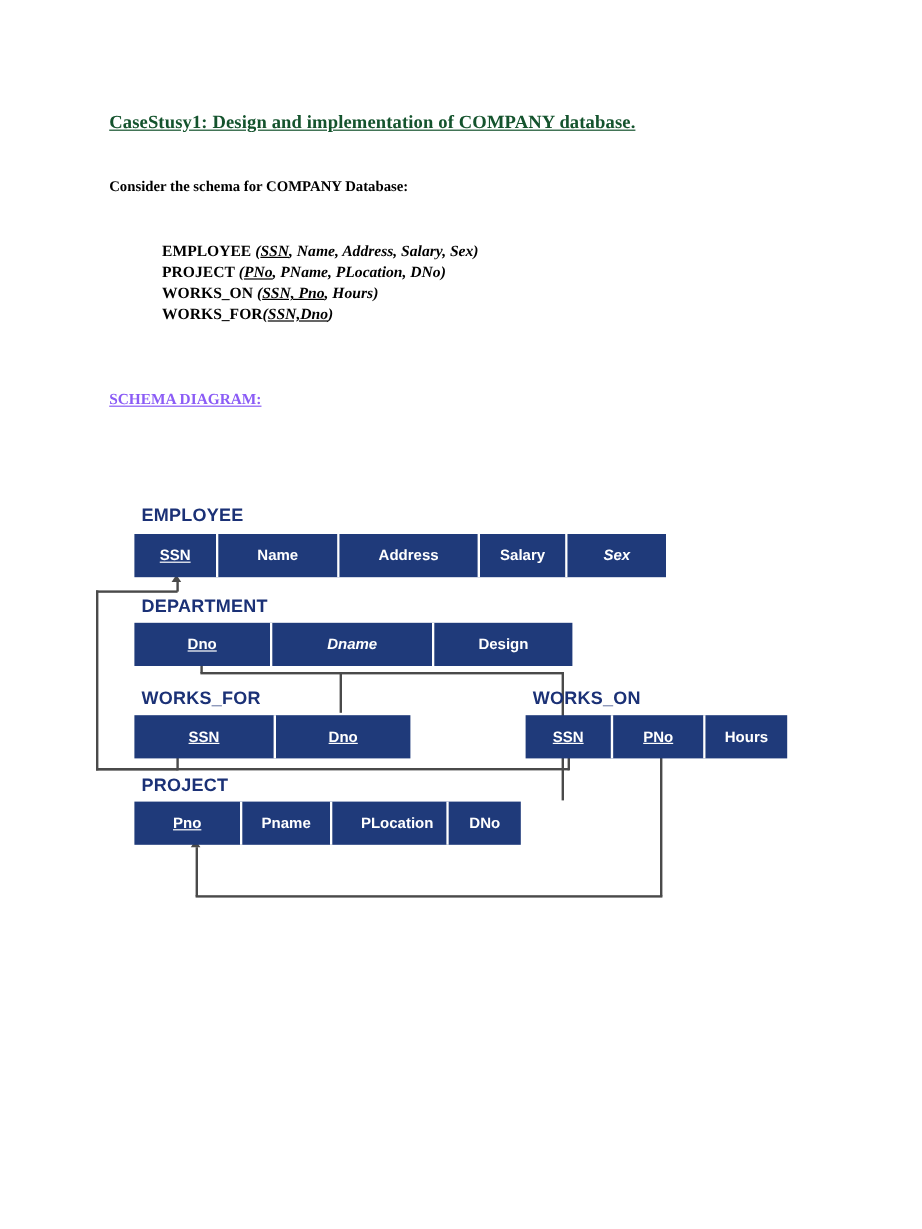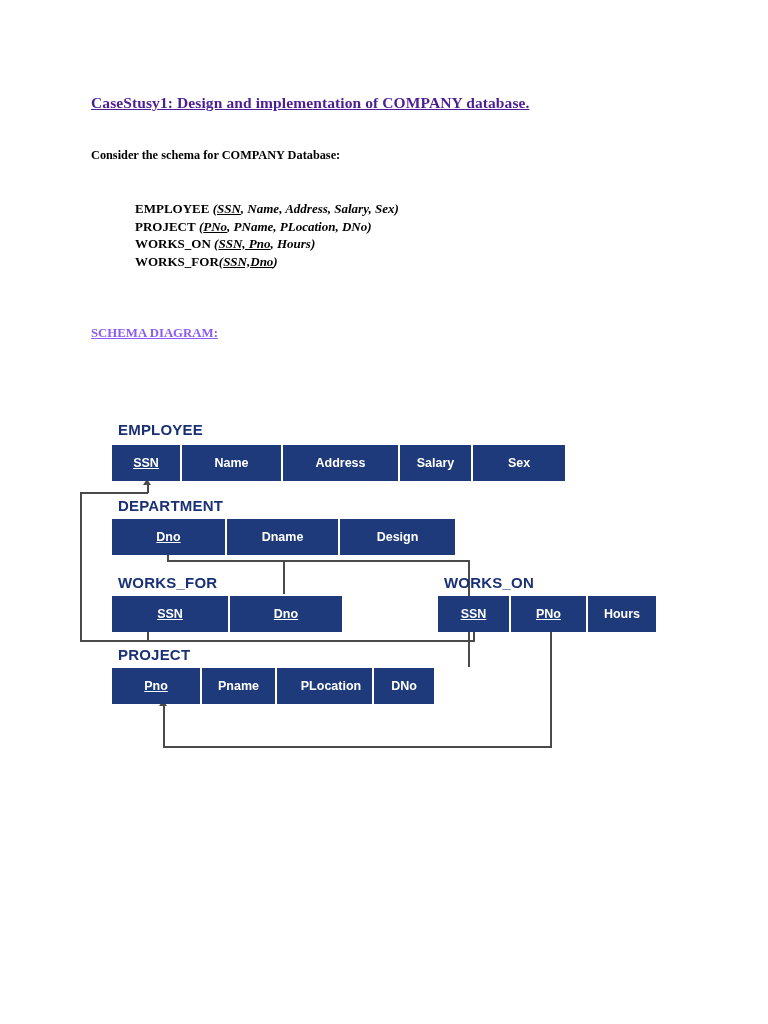--- a/index.html
+++ b/index.html
@@ -11,21 +11,21 @@
     overflow:hidden;
   }
 
   
   .doc{position:absolute;left:0;top:0;width:768px;}
 
   .title{
     position:absolute;left:91px;top:94px;
     font-family:"Liberation Serif", serif;
     font-weight:bold;font-size:15.5px;
-    color:#4c1d95;text-decoration:underline;
+    color:#14532d;text-decoration:underline;
     white-space:nowrap;letter-spacing:.1px;
   }
 
   .subtitle{
     position:absolute;left:91px;top:148px;
     font-family:"Liberation Serif", serif;
     font-weight:bold;font-size:12.3px;color:#000;
     white-space:nowrap;
   }
 
@@ -148,27 +148,27 @@
   <div class="ln h" style="left:163px;top:746px;width:389px;"></div>
   <div class="ln v" style="left:163px;top:706px;height:41px;"></div>
   <div class="arrow-up" style="left:159px;top:700px;"></div>
 
   <div class="tbl-label" style="left:118px;top:421px;">EMPLOYEE</div>
   <div class="tbl" style="left:112px;top:445px;">
     <div class="cell key" style="width:70px;">SSN</div>
     <div class="cell" style="width:101px;">Name</div>
     <div class="cell" style="width:117px;">Address</div>
     <div class="cell" style="width:73px;">Salary</div>
-    <div class="cell" style="width:92px;">Sex</div>
+    <div class="cell" style="width:82px;font-style:italic;">Sex</div>
   </div>
 
   <div class="tbl-label" style="left:118px;top:497px;">DEPARTMENT</div>
   <div class="tbl" style="left:112px;top:519px;">
     <div class="cell key" style="width:115px;">Dno</div>
-    <div class="cell" style="width:113px;">Dname</div>
+    <div class="cell" style="width:135px;font-style:italic;">Dname</div>
     <div class="cell" style="width:115px;">Design</div>
   </div>
 
   <div class="tbl-label" style="left:118px;top:574px;">WORKS_FOR</div>
   <div class="tbl" style="left:112px;top:596px;">
     <div class="cell key" style="width:118px;">SSN</div>
     <div class="cell key" style="width:112px;">Dno</div>
   </div>
 
   <div class="tbl-label" style="left:444px;top:574px;">WORKS_ON</div>

